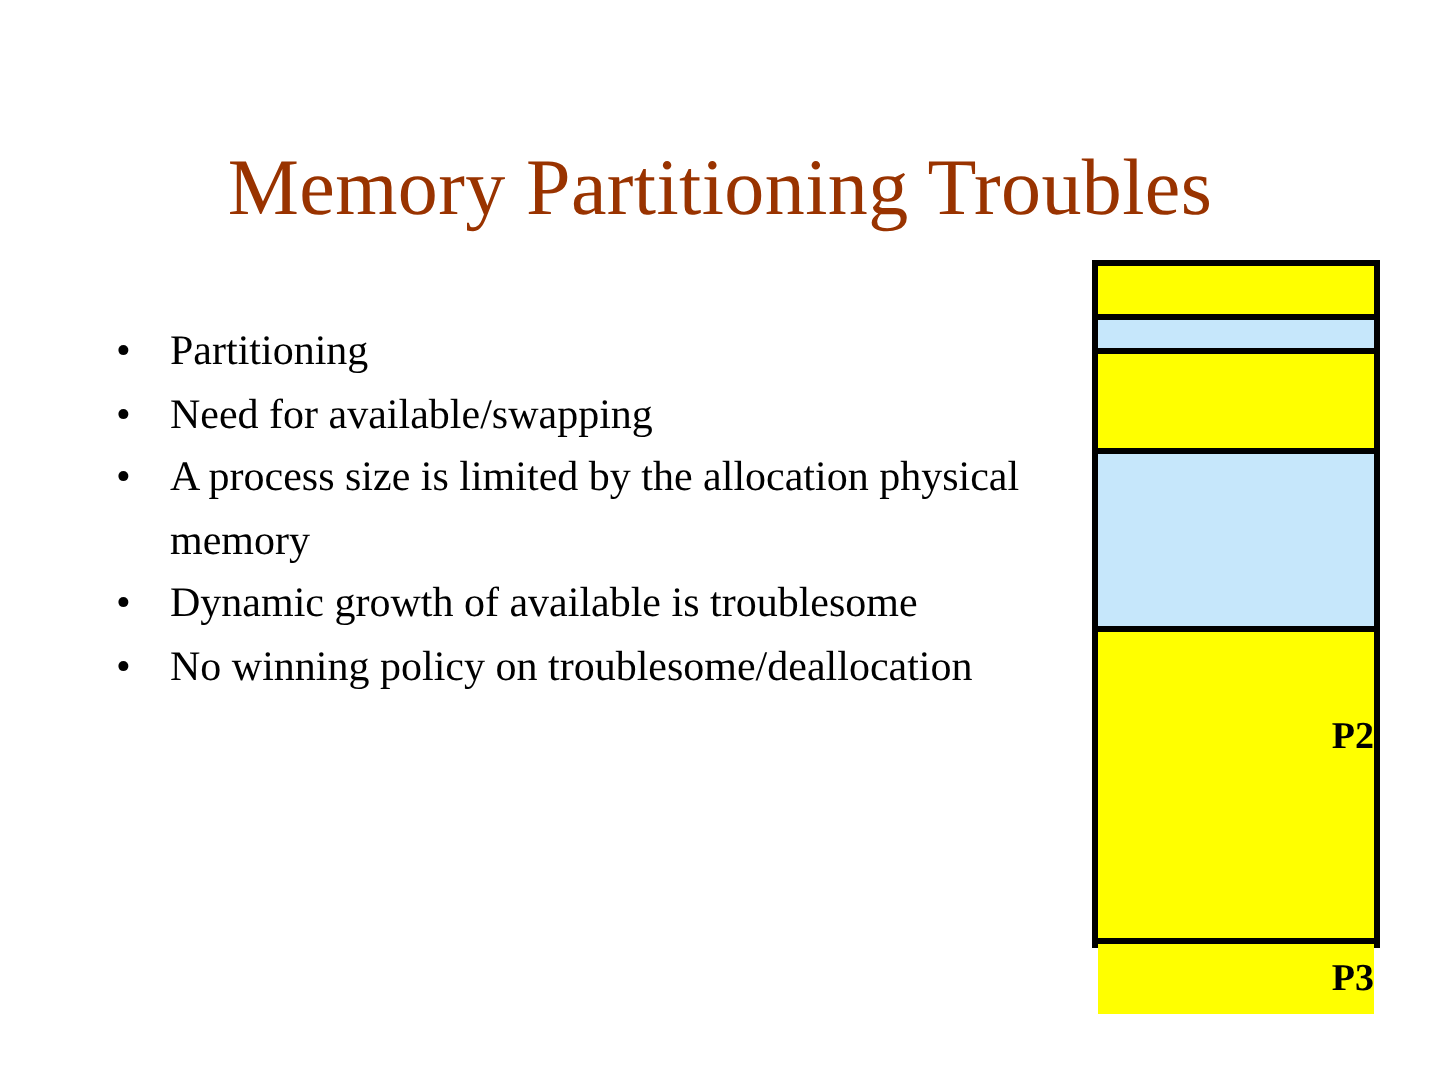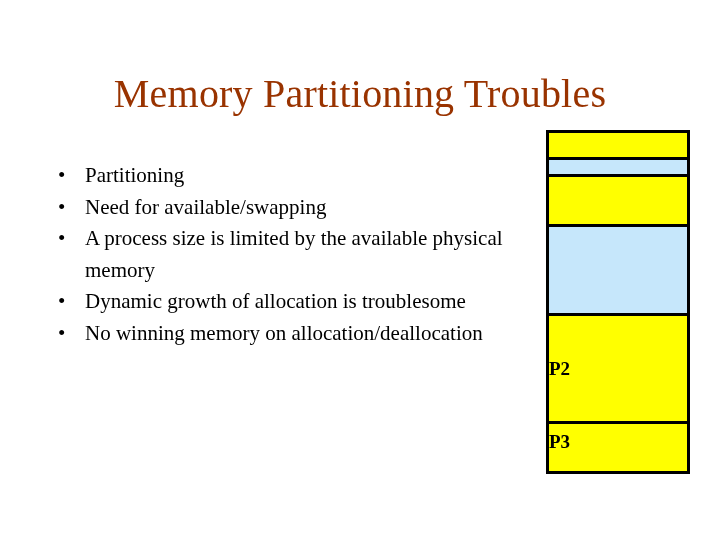--- a/index.html
+++ b/index.html
@@ -83,21 +83,21 @@
     box-sizing: border-box;
     border: 3px solid #000000;
     background: #ffff00;
   }
   .mem-block {
     box-sizing: border-box;
     width: 100%;
     position: relative;
     display: flex;
     align-items: center;
-    justify-content: flex-start;
+    justify-content: flex-end;
   }
   .mem-block + .mem-block {
     border-top: 3px solid #000000;
   }
   .mem-label {
     font-family: "Liberation Serif", "DejaVu Serif", serif;
     font-weight: bold;
     font-size: 19px;
     color: #000000;
     line-height: 1;
@@ -114,46 +114,46 @@
     <li>
       <span class="bullet">•</span>
       <span class="li-text">Partitioning</span>
     </li>
     <li>
       <span class="bullet">•</span>
       <span class="li-text">Need for available/swapping</span>
     </li>
     <li>
       <span class="bullet">•</span>
-      <span class="li-text">A process size is limited by the available physical memory</span>
+      <span class="li-text">A process size is limited by the allocation physical memory</span>
     </li>
     <li>
       <span class="bullet">•</span>
-      <span class="li-text">Dynamic growth of allocation is troublesome</span>
+      <span class="li-text">Dynamic growth of available is troublesome</span>
     </li>
     <li>
       <span class="bullet">•</span>
-      <span class="li-text">No winning memory on allocation/deallocation</span>
+      <span class="li-text">No winning policy on troublesome/deallocation</span>
     </li>
   </ul>
 
   <div id="memory-diagram" style="border-color: rgb(0, 0, 0);">
     <div class="mem-block" style="height: 24px; background: rgb(255, 255, 0);">
       <span class="mem-label"></span>
     </div>
     <div class="mem-block" style="height: 17px; background: rgb(198, 231, 251);">
       <span class="mem-label"></span>
     </div>
     <div class="mem-block" style="height: 50px; background: rgb(255, 255, 0);">
       <span class="mem-label"></span>
     </div>
     <div class="mem-block" style="height: 89px; background: rgb(198, 231, 251);">
       <span class="mem-label"></span>
     </div>
     <div class="mem-block" style="height: 108px; background: rgb(255, 255, 0);">
       <span class="mem-label">P2</span>
     </div>
-    <div class="mem-block" style="height: 38px; background: rgb(255, 255, 0);">
+    <div class="mem-block" style="height: 38px; background: rgb(255, 255, 0); margin-top: 48px;">
       <span class="mem-label">P3</span>
     </div>
   </div>
 
 </div>
 
 </body></html>

